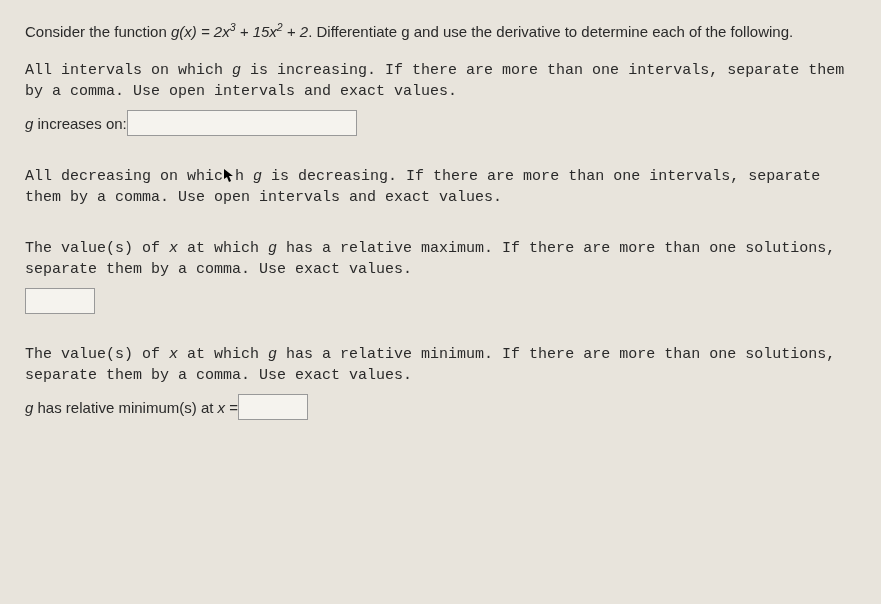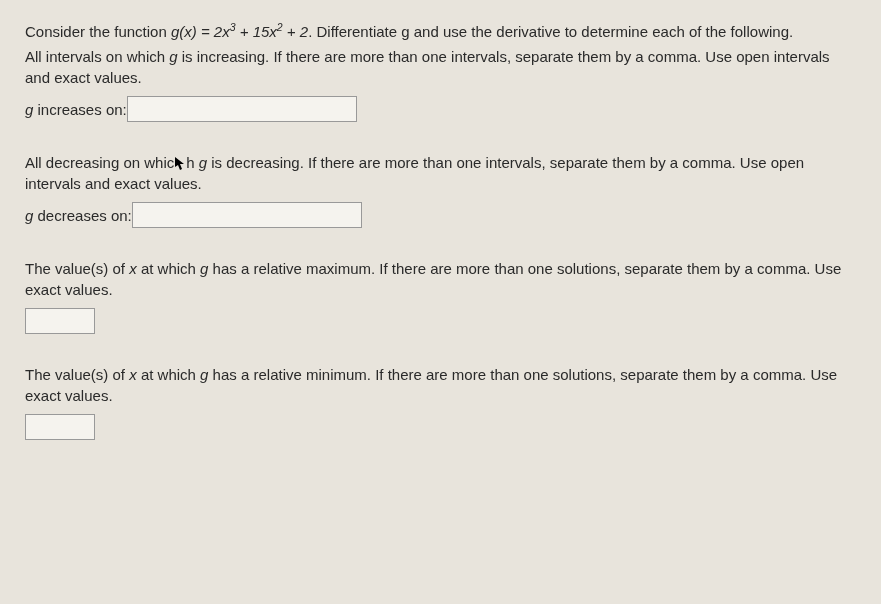--- a/index.html
+++ b/index.html
@@ -11,27 +11,28 @@
       font-family: Arial, sans-serif;
       background: #e8e4dc;
       width: 881px;
       height: 604px;
       padding: 20px 25px;
       color: #2a2a2a;
       font-size: 15px;
       line-height: 1.4;
     }
     .intro {
-      margin-bottom: 4px;
+      margin-bottom: 18px;
     }
     .section {
       margin-bottom: 30px;
     }
     .section-text {
       margin-bottom: 8px;
+      font-family: Liberation Mono, monospace;
     }
     .input-row {
       display: flex;
       align-items: center;
       gap: 0;
     }
     input[type="text"] {
       border: 1px solid #999;
       background: #f5f3ee;
       height: 26px;
@@ -77,35 +78,32 @@
     <input type="text" class="input-wide" value="" style="">
   </div>
 </div>
 
 <div class="section">
   <div class="section-text">
     <span>All decreasing on whic</span><svg class="cursor-icon" viewBox="0 0 12 16">
         <path d="M1 1 L1 11 L4 9 L6 14 L8 13 L6 8 L10 8 Z" fill="#000"></path>
       </svg><span>h </span><span class="math">g</span><span> is decreasing. If there are more than one intervals, separate them by a comma. Use open intervals and exact values.</span>
   </div>
-  <div class="input-row">
-    <span><span class="math">g</span><span> decreases on:</span></span>
-    <input type="text" class="input-wide" value="" style="">
-  </div>
 </div>
 
 <div class="section">
   <div class="section-text">
     <span>The value(s) of </span><span class="math">x</span><span> at which </span><span class="math">g</span><span> has a relative maximum. If there are more than one solutions, separate them by a comma. Use exact values.</span>
   </div>
   <div class="input-row">
     <input type="text" class="input-narrow" value="" style="">
   </div>
 </div>
 
 <div class="section">
   <div class="section-text">
     <span>The value(s) of </span><span class="math">x</span><span> at which </span><span class="math">g</span><span> has a relative minimum. If there are more than one solutions, separate them by a comma. Use exact values.</span>
   </div>
   <div class="input-row">
+    <span><span class="math">g</span><span> has relative minimum(s) at </span><span class="math">x</span><span> =</span></span>
     <input type="text" class="input-narrow" value="" style="">
   </div>
 </div>
 
 </body></html>

